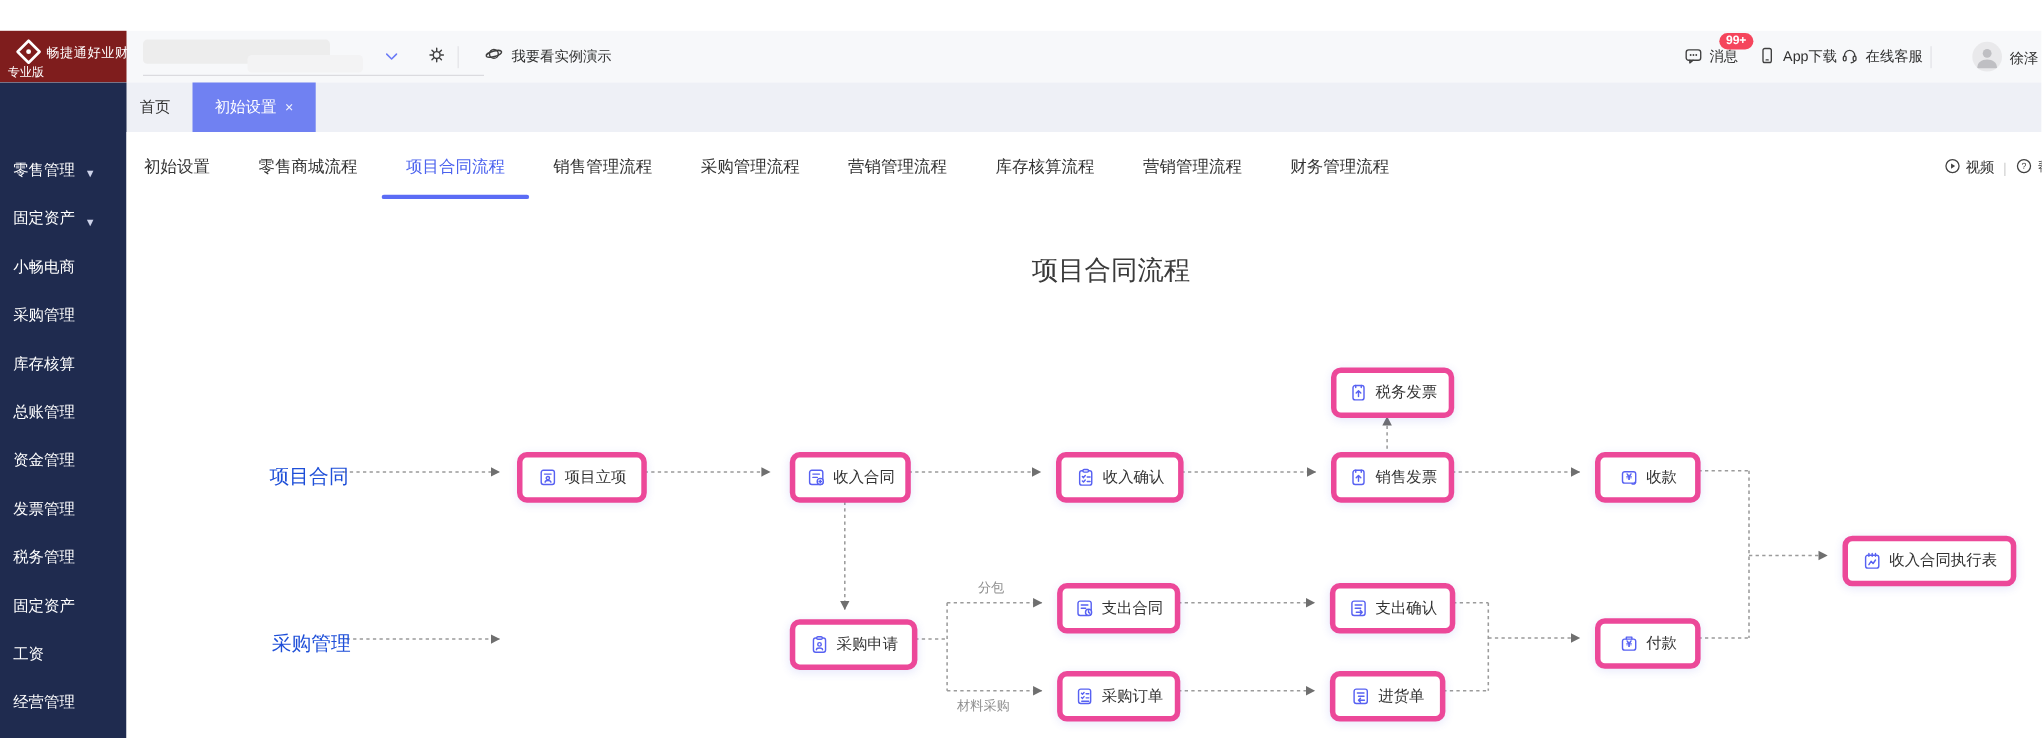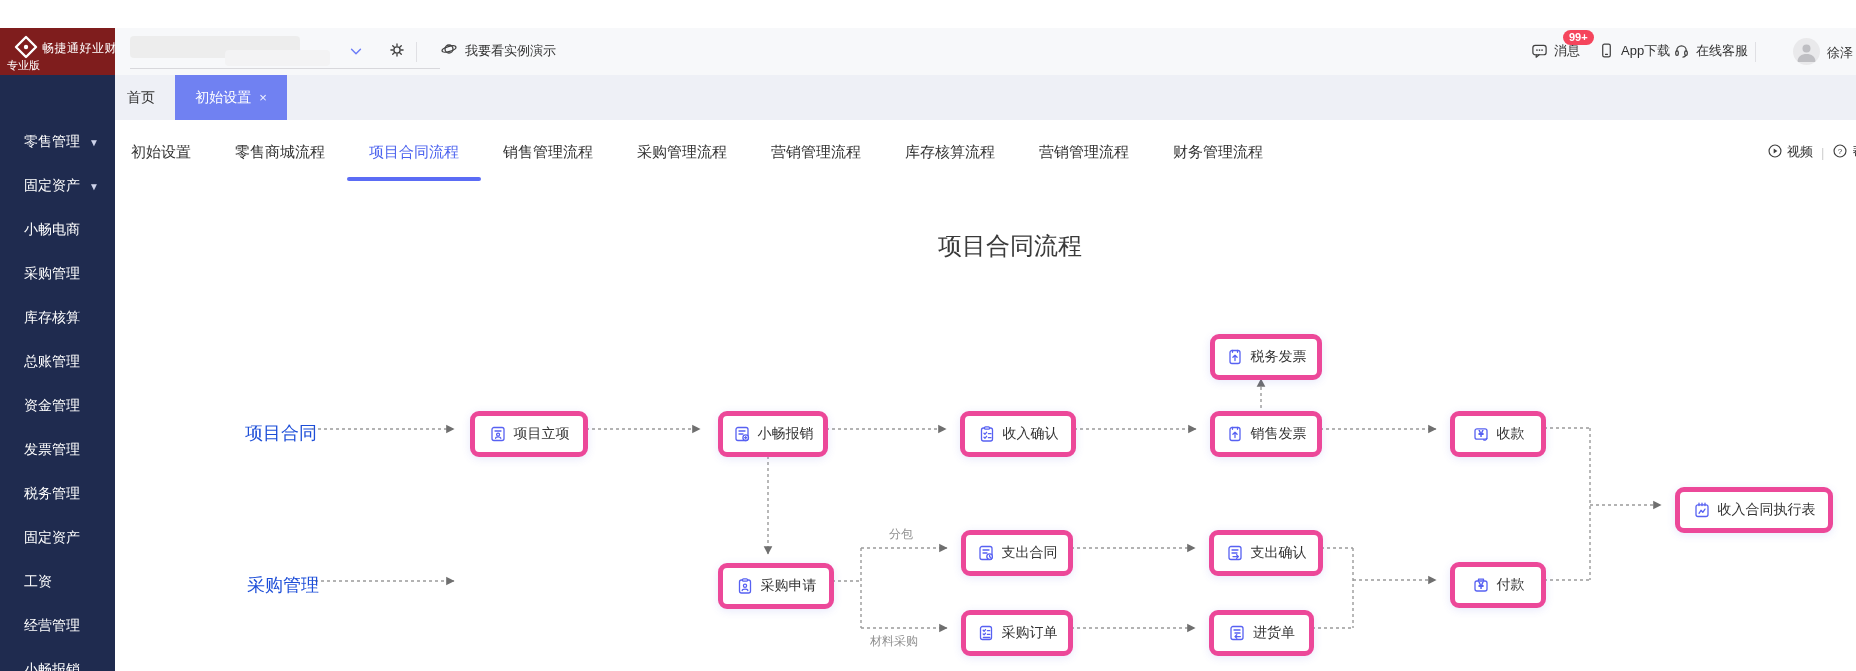--- a/index.html
+++ b/index.html
@@ -25,21 +25,21 @@
   .username{position:absolute;left:1827px;top:16px;font-size:13px;color:#303030;white-space:nowrap;}
   
   .tabstrip{position:absolute;left:0;top:75px;width:1856px;height:45px;background:#eef0f6;}
   .side-top{position:absolute;left:0;top:75px;width:115px;height:45px;background:#1f2b4f;}
   .home-tab{position:absolute;left:127px;top:0;height:45px;line-height:45px;font-size:14px;color:#333;cursor:pointer;}
   .active-tab{position:absolute;left:175px;top:0;width:112px;height:45px;background:#7081f2;color:#fff;
               display:flex;align-items:center;justify-content:center;gap:8px;font-size:14px;cursor:pointer;}
   .active-tab .x{font-size:13px;opacity:.9;cursor:pointer;}
   
   .sidebar{position:absolute;left:0;top:120px;width:115px;height:551px;background:#1f2b4f;}
-  .side-item{height:44px;display:flex;align-items:center;padding-left:24px;font-size:14px;color:#fff;cursor:pointer;}
+  .side-item{height:44px;display:flex;align-items:flex-end;padding-left:12px;font-size:14px;color:#fff;cursor:pointer;}
   .side-item .caret{margin-left:9px;font-size:10px;color:#cdd3ea;}
   .sidebar-inner{padding-top:0px;}
   
   .content-bg{position:absolute;left:115px;top:120px;width:1741px;height:551px;background:#fff;}
   .page-tabs{position:absolute;left:131px;top:120px;height:64px;display:flex;align-items:center;gap:44px;}
   .ptab{position:relative;font-size:15px;color:#333;cursor:pointer;white-space:nowrap;height:64px;line-height:64px;}
   .ptab.active{color:#4b62ee;}
   .ptab.active::after{content:"";position:absolute;left:-22px;right:-22px;bottom:3px;height:4px;border-radius:2px;background:#5b6cf5;}
   .tab-links{position:absolute;left:1767px;top:120px;height:64px;display:flex;align-items:center;gap:8px;font-size:13px;color:#303030;white-space:nowrap;}
   .tab-links .sep{color:#d0d0d0;}
@@ -291,21 +291,21 @@
 
   <div class="node" style="left:718px;top:411px;width:100px">
     <span class="ni">
         <svg width="18" height="18" viewBox="0 0 18 18">
           <rect x="3" y="2.5" width="12" height="13" rx="2"></rect>
           <path d="M6 6h6M6 9h4"></path>
           <circle class="wbg" cx="12.7" cy="12.7" r="2.8"></circle>
           <path d="M12.7 11.6v2.2M11.6 12.7h2.2"></path>
         </svg>
       </span>
-    <span>小畅报销</span>
+    <span>收入合同</span>
   </div>
 
   <div class="node" style="left:960px;top:411px;width:106px">
     <span class="ni">
         <svg width="18" height="18" viewBox="0 0 18 18">
           <rect x="3.5" y="3" width="11" height="13" rx="2"></rect>
           <rect class="wbg" x="6.5" y="1.8" width="5" height="2.4" rx="1"></rect>
           <path d="M6 8.2l1 1 1.6-1.9M10.4 8.7H13M6 12.2l1 1 1.6-1.9M10.4 12.7H13"></path>
         </svg>
       </span>

